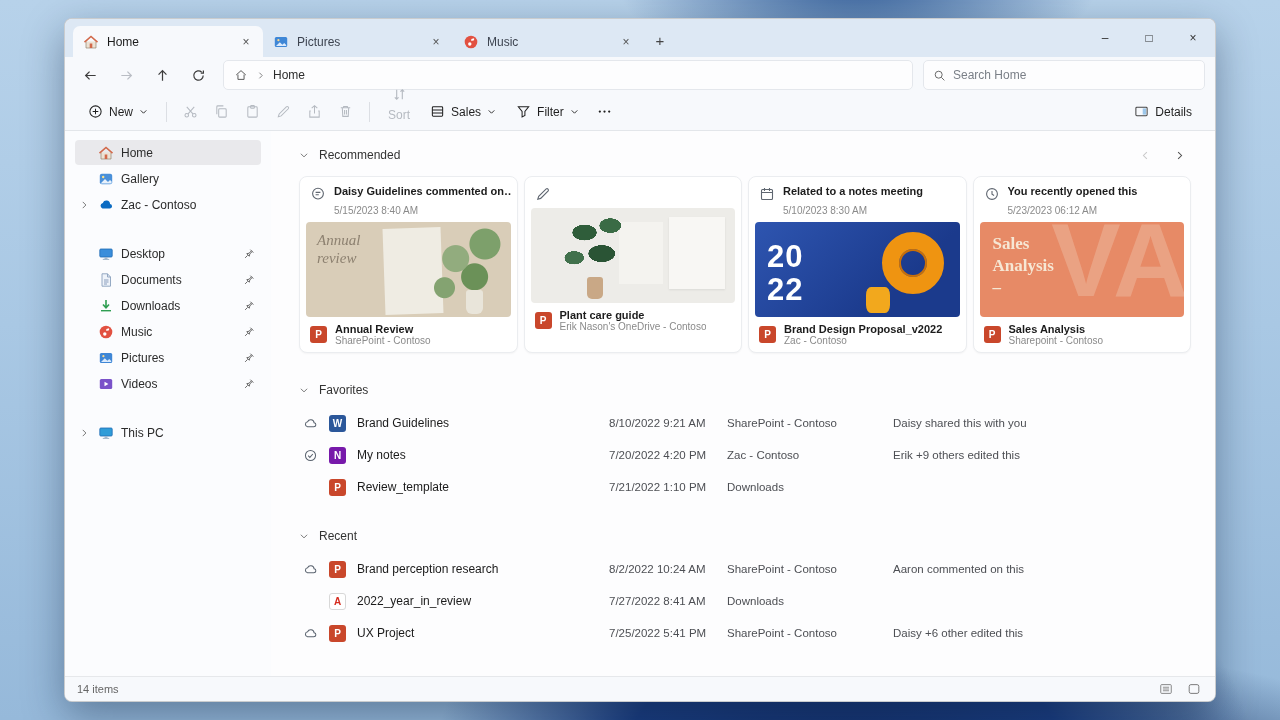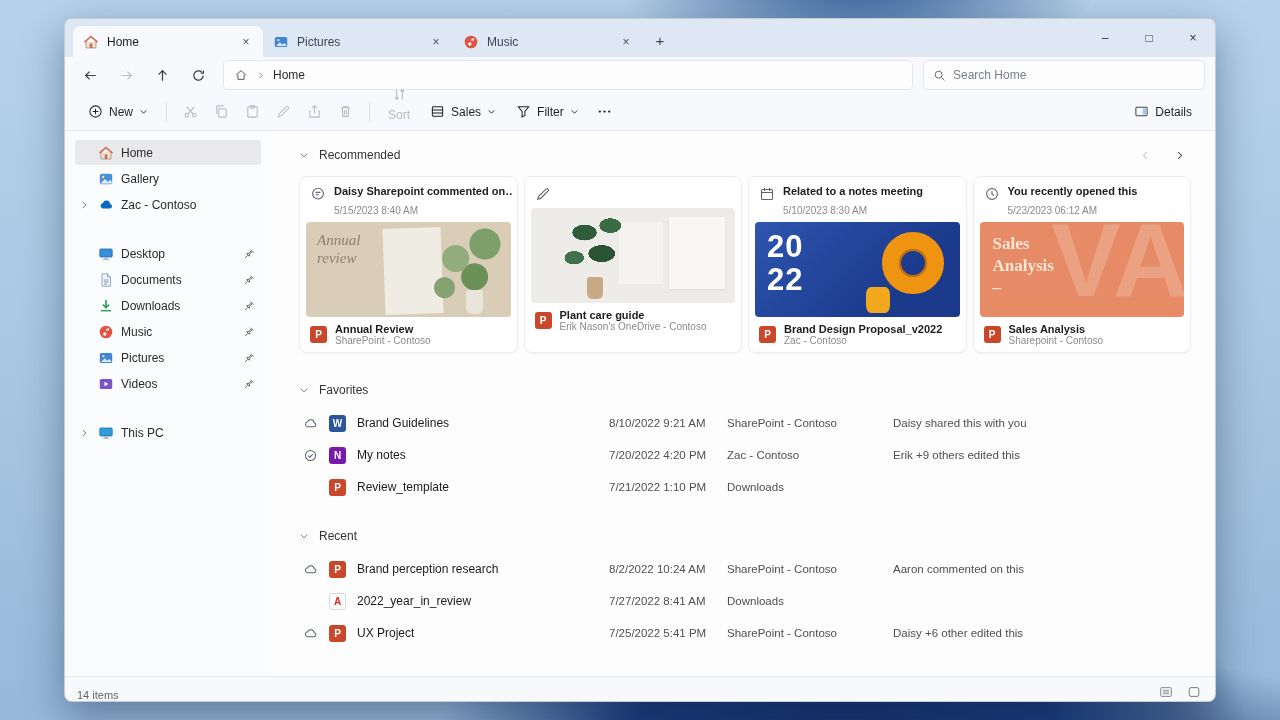--- a/index.html
+++ b/index.html
@@ -95,41 +95,41 @@
   .t2-panel1 { position:absolute; right:10px; top:9px; width:56px; height:72px; background:#f8f7f4; box-shadow:0 1px 2px rgba(0,0,0,.08); }
   .t2-panel2 { position:absolute; right:72px; top:14px; width:44px; height:62px; background:#f4f3ef; }
   .t2-leaves { position:absolute; left:26px; top:5px; width:86px; height:70px;
     background:
       radial-gradient(ellipse 20px 13px at 32% 28%, #2f5d3a 60%, transparent 61%),
       radial-gradient(ellipse 18px 12px at 62% 18%, #3a6b45 60%, transparent 61%),
       radial-gradient(ellipse 22px 14px at 52% 58%, #2a5435 60%, transparent 61%),
       radial-gradient(ellipse 16px 11px at 20% 64%, #41714c 60%, transparent 61%); }
   .t2-vase { position:absolute; left:56px; bottom:4px; width:16px; height:22px; background:#c9a886; border-radius:3px 3px 5px 5px; }
   .thumb3 { background:linear-gradient(135deg,#2e55b0 0%,#1b3a8c 70%); }
-  .t3-year { position:absolute; left:12px; top:8px; color:#fff; font-weight:bold; font-size:31px; line-height:33px; letter-spacing:1px; }
+  .t3-year { position:absolute; left:12px; top:18px; color:#fff; font-weight:bold; font-size:31px; line-height:33px; letter-spacing:1px; }
   .t3-year span { display:block; }
   .t3-ring { position:absolute; right:16px; top:10px; width:62px; height:62px; border-radius:50%; border:17px solid #ef9411; box-shadow:inset 0 0 0 2px #c96f08; }
   .t3-block { position:absolute; right:70px; bottom:4px; width:24px; height:26px; background:#f2a81d; border-radius:5px / 8px; }
   .thumb4 { background:#e78a66; }
   .t4-wm { position:absolute; right:-4px; top:-14px; font-size:104px; font-weight:bold; line-height:1; color:rgba(246,226,210,.28); }
   .t4-text { position:absolute; left:13px; top:11px; color:#f6e7d4; font-family:"Liberation Serif",serif; font-weight:bold; font-size:17px; line-height:22px; }
   .t4-text span { display:block; }
   
   .rows { margin-top:6px; flex:0 0 auto; }
   .frow { height:32px; display:flex; align-items:center; font-size:12px; color:#4d4f54; border-radius:4px; padding:0 4px; }
   .col-status { width:26px; display:flex; }
   .col-ficon  { width:28px; display:flex; }
   .col-name { width:252px; color:#1b1b1b; white-space:nowrap; overflow:hidden; padding-right:8px; }
   .col-date { width:118px; font-size:11.5px; }
   .col-loc { width:166px; font-size:11.5px; }
   .col-act { flex:1; font-size:11.5px; white-space:nowrap; overflow:hidden; }
   .sec-mt1 { margin-top:26px; }
   .sec-mt2 { margin-top:22px; }
   
-  .statusbar { height:25px; border-top:1px solid #e6e8eb; background:#f7f9fc; display:flex; align-items:flex-end; padding:0 10px 0 12px; font-size:11px; color:#666; flex:0 0 auto; }
+  .statusbar { height:25px; border-top:1px solid #e6e8eb; background:#f7f9fc; display:flex; align-items:center; padding:0 10px 0 12px; font-size:11px; color:#666; flex:0 0 auto; }
   .sb-right { margin-left:auto; display:flex; gap:6px; }
   .sb-btn { width:22px; height:19px; display:flex; align-items:center; justify-content:center; border-radius:3px; }
   svg { display:block; }
 </style>
 </head>
 <body>
 
 <div class="window">
 
   <div class="tabbar">
@@ -509,21 +509,21 @@
 
         <div class="card">
           <div class="card-head">
             <span class="chicon">
                 <svg viewBox="0 0 16 16" fill="none" stroke="currentColor" stroke-width="1.1">
                   <circle cx="8" cy="7.6" r="5.4"></circle>
                   <path d="M5.6 6.4h4.8 M5.6 8.8h3.2"></path>
                 </svg>
               </span>
             <div>
-              <div class="card-activity">Daisy Sharepoint commented on…</div>
+              <div class="card-activity">Daisy Guidelines commented on…</div>
               <div class="card-date">5/15/2023 8:40 AM</div>
             </div>
           </div>
           <div class="thumb thumb1">
             <div class="t1-card"></div>
             <div class="t1-plants"></div>
             <div class="t1-vase"></div>
             <div class="t1-text">Annual review</div>
           </div>
           <div class="card-foot">

